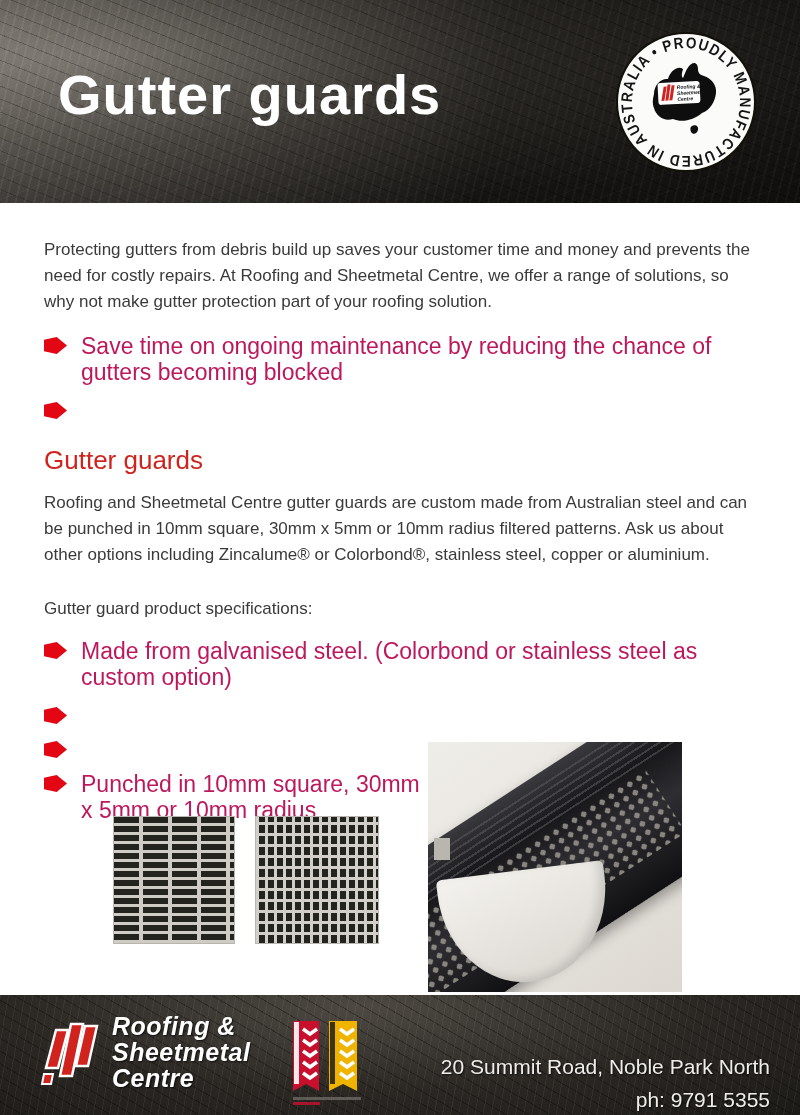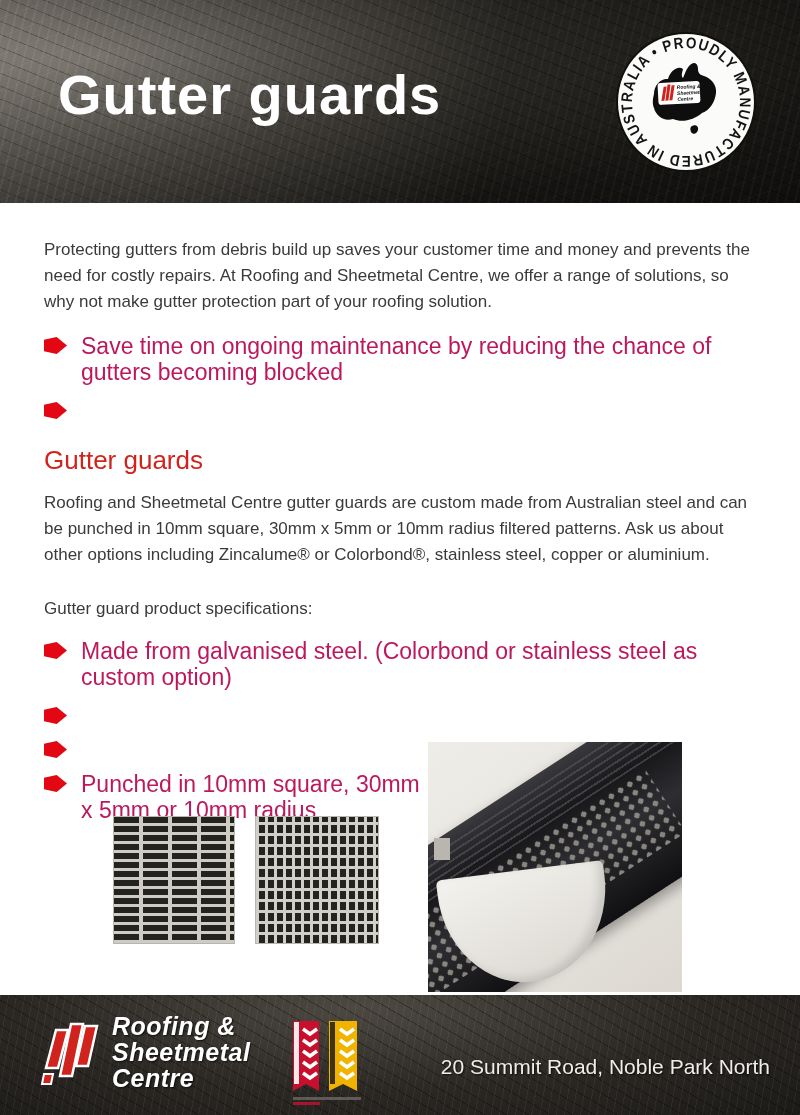--- a/index.html
+++ b/index.html
@@ -219,16 +219,17 @@
         <path d="M11,52 L18,57 L25,52" stroke="#ffffff" stroke-width="3.5" fill="none"></path>
       </svg>
     </div>
     <div class="cert-fineprint">
       <div class="fine-bar"></div>
       <div class="fine-bar red"></div>
     </div>
 
     <div class="footer-contact">
       <div>20 Summit Road, Noble Park North</div>
+      <div>ph: 9791 5355</div>
     </div>
   </div>
 
 </div>
 
 </body></html>

